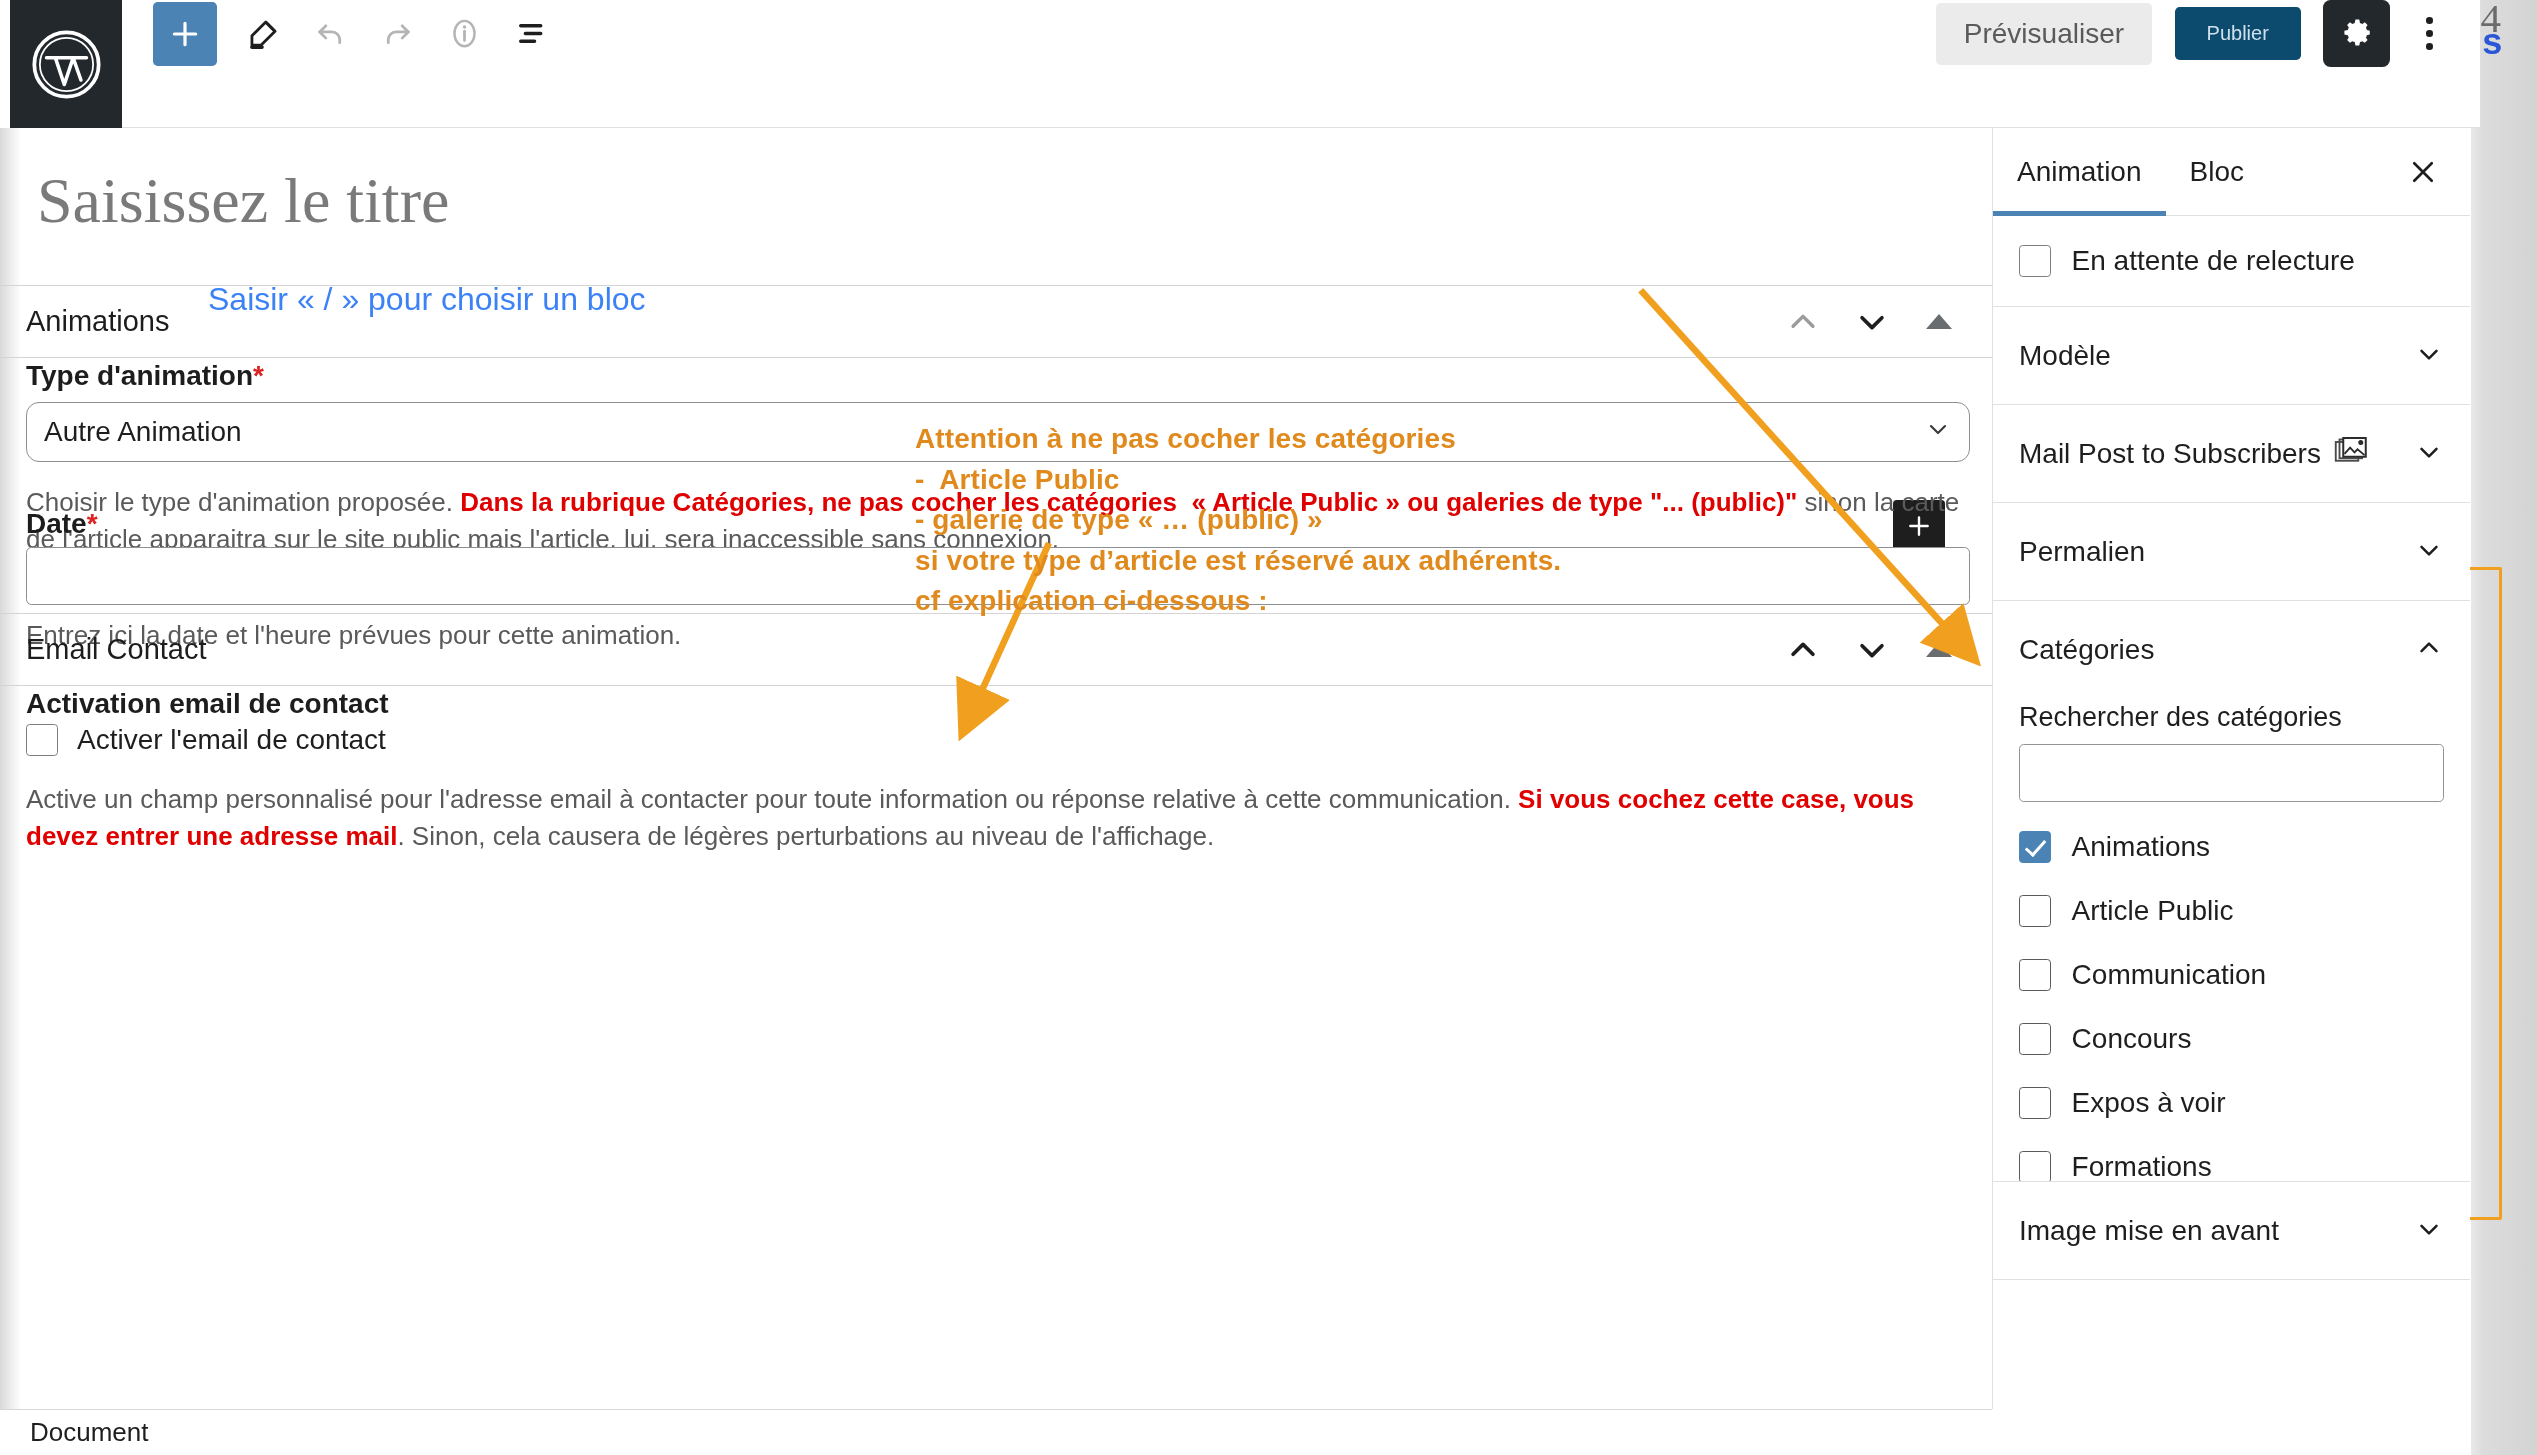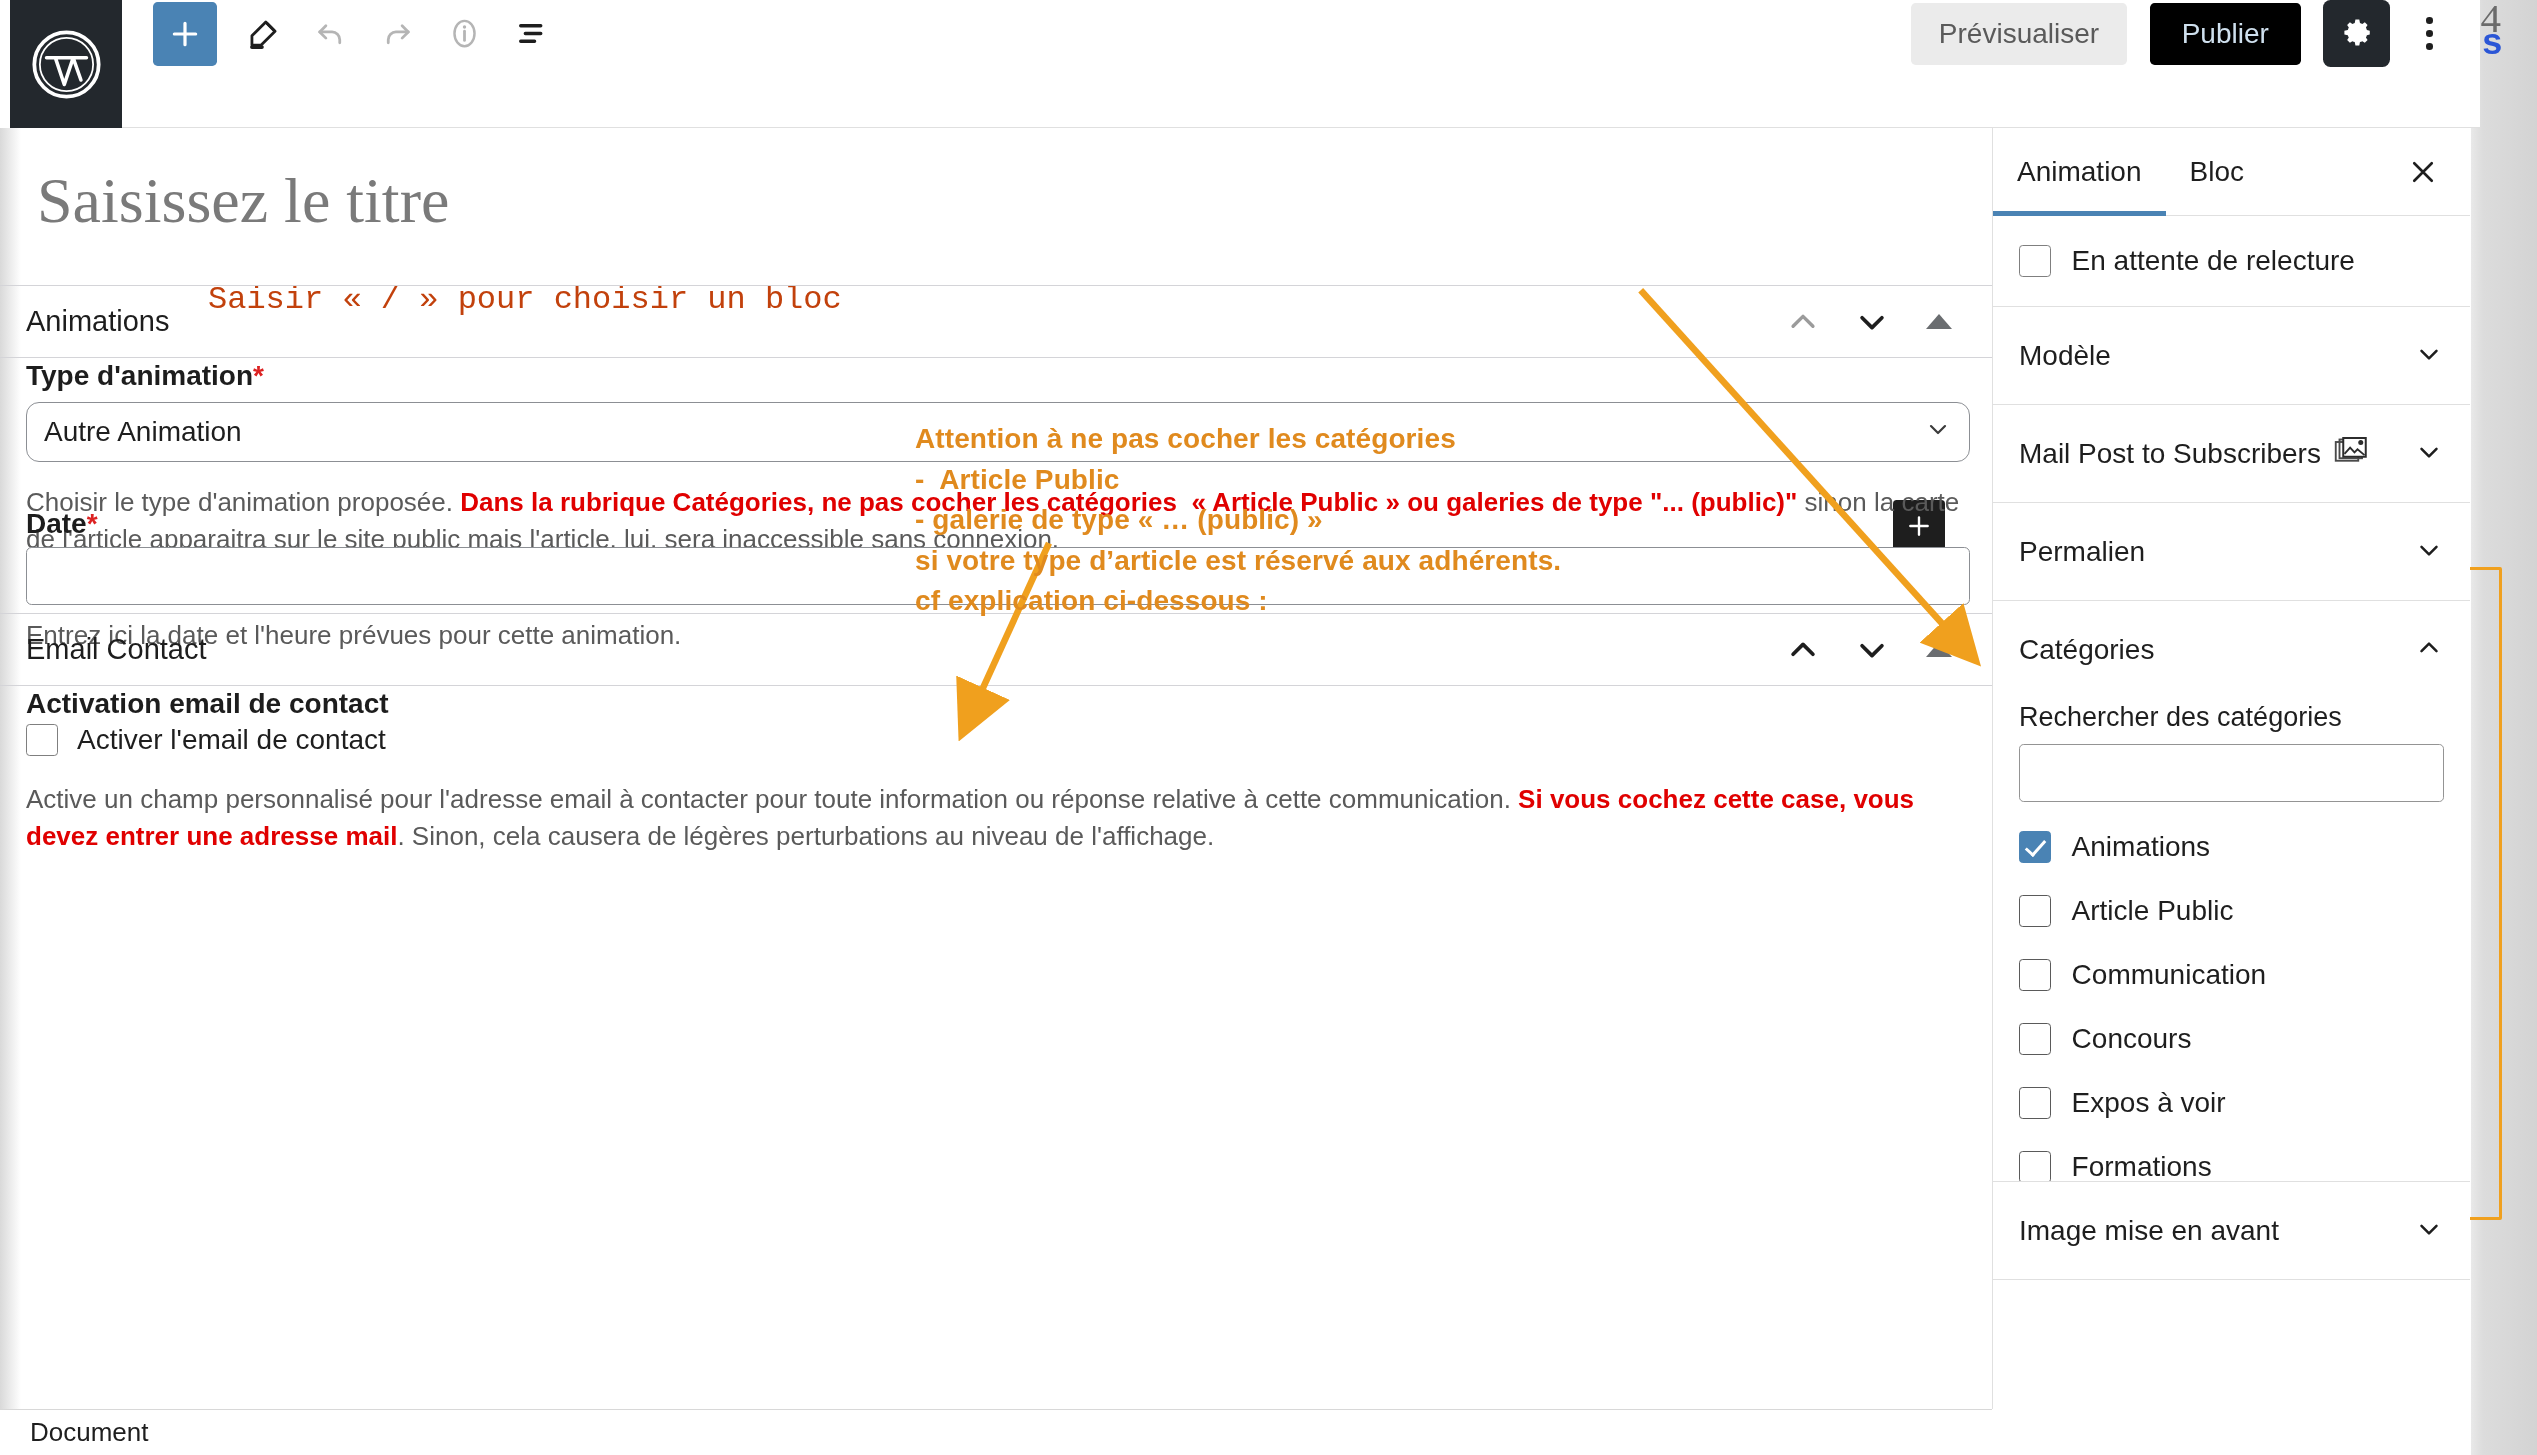--- a/index.html
+++ b/index.html
@@ -51,22 +51,22 @@
 
   .tb-right {
     margin-left:auto; display:flex; align-items:center; gap:0; padding-right:22.5px;
   }
   .btn-preview {
     background:#ebebeb; color:#5a5a5a; border:none; border-radius:4.7px;
     font-size:28px; padding:15px 28px; cursor:pointer; margin-right:22.5px;
     font-family:"Liberation Sans", sans-serif;
   }
   .btn-publish {
-    background:#000000; color:#cfe0ee; border:none; border-radius:4.7px;
-    font-size:28px; padding:15px 32px; cursor:pointer; margin-right:22.5px;
+    background:#0c4a6e; color:#cfe0ee; border:none; border-radius:4.7px;
+    font-size:20px; padding:15px 32px; cursor:pointer; margin-right:22.5px;
     font-family:"Liberation Sans", sans-serif;
   }
   .btn-gear {
     width:67px; height:67px; background:#23282d; border-radius:7.5px; border:none;
     display:flex; align-items:center; justify-content:center; cursor:pointer; margin-right:11.2px;
   }
   .btn-gear svg { width:36px; height:36px; fill:#fff; }
   .btn-kebab {
     width:56px; height:67px; background:transparent; border:none; cursor:pointer;
     display:flex; flex-direction:column; align-items:center; justify-content:center; gap:6.6px;
@@ -82,21 +82,21 @@
     position:absolute; left:0; top:0; width:20.6px; height:100%;
     background:linear-gradient(to right, #d9d9d9, rgba(255,255,255,0));
     pointer-events:none;
   }
 
   .post-title {
     position:absolute; left:37px; top:36px; font-size:64px; color:#7a7a7a;
     font-family:"Liberation Serif", serif; font-weight:400;
   }
   .block-placeholder {
-    position:absolute; left:208px; top:153px; font-size:32px; color:#c2410c;font-family:Liberation Mono, monospace;
+    position:absolute; left:208px; top:153px; font-size:32px; color:#3b82f6;
   }
   .adder-plus {
     position:absolute; left:1893px; top:372px; width:52px; height:52px;
     background:#1e1e1e; border-radius:3.7px; border:none; cursor:pointer;
     display:flex; align-items:center; justify-content:center;
   }
   .adder-plus svg { width:26px; height:26px; }
 
   
   .mb-head {

